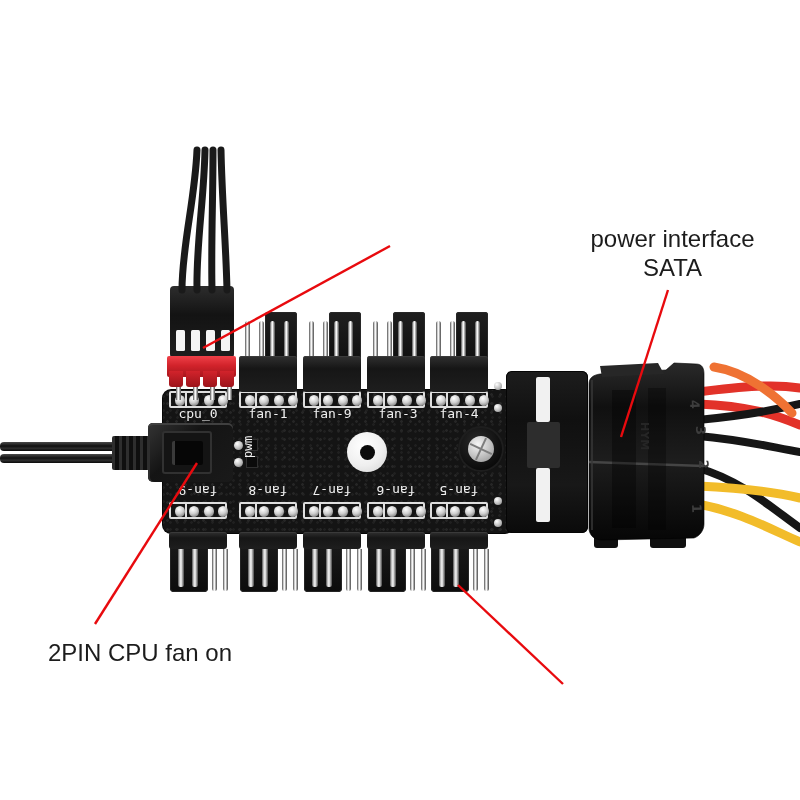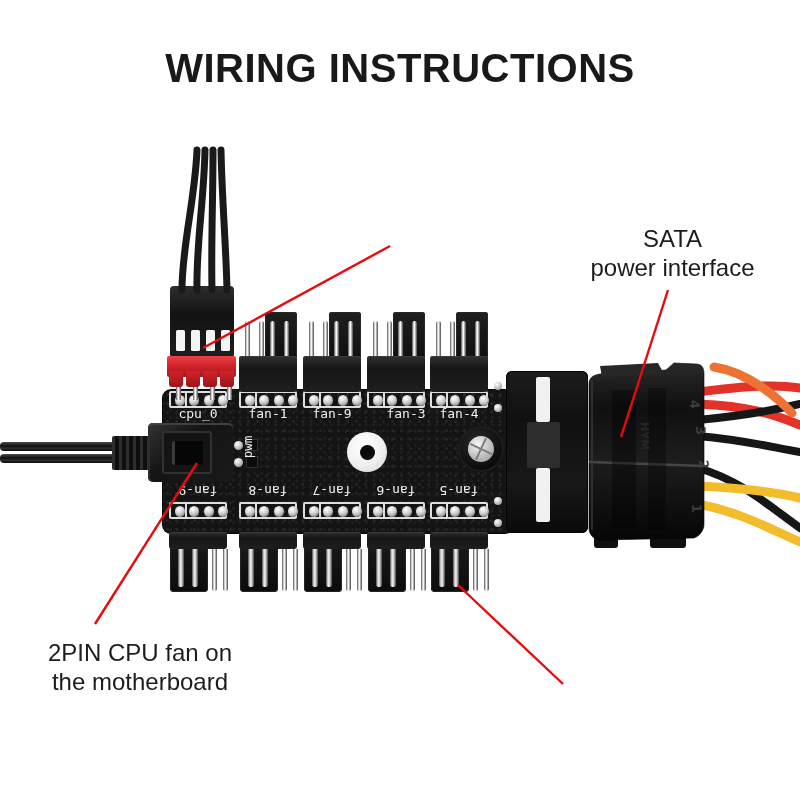--- a/index.html
+++ b/index.html
@@ -75,31 +75,29 @@
   .sdot{width:8px;height:8px;border-radius:50%;z-index:3;left:494px;
         background:radial-gradient(circle at 35% 30%,#fff,#bdbdbd 55%,#7c7c7c)}
   svg.overlay{position:absolute;left:0;top:0;z-index:30;pointer-events:none}
   .txt{z-index:40}
 </style>
 </head>
 <body>
 
 <div id="scene">
 
-  <div class="abs title txt">WIRING INSTRUCTIONS</div>
 
   <div class="abs ann txt" style="left:205px;top:176px;width:400px">
   </div>
   <div class="abs ann txt" style="left:560px;top:224px;width:225px">
+    <div>power interface</div>
     <div>SATA</div>
-    <div>power interface</div>
   </div>
   <div class="abs ann txt" style="left:15px;top:638px;width:250px">
     <div>2PIN CPU fan on</div>
-    <div>the motherboard</div>
   </div>
   <div class="abs ann txt" style="left:370px;top:696px;width:420px">
   </div>
 
   <div class="abs pcb"></div>
 
   <div class="abs hole"></div>
   <div class="abs holein"></div>
   <div class="abs cap"></div>
   <div class="abs capin"></div>
@@ -234,21 +232,21 @@
     <div class="abs pin pin-up" style="left: 334px; top: 321px; width: 5px; height: 70px;"></div>
     <div class="abs pin pin-up" style="left: 348px; top: 321px; width: 5px; height: 70px;"></div>
     <div class="abs housing" style="left: 303px; top: 356px; width: 58px; height: 36px;"></div>
     <div class="abs padstrip" style="left: 367px; top: 391px; width: 58px; height: 17px;">
       <div class="pad" style="left: 4px; top: 2px;"></div>
       <div class="pad" style="left: 18px; top: 2px;"></div>
       <div class="pad" style="left: 33px; top: 2px;"></div>
       <div class="pad" style="left: 47px; top: 2px;"></div>
       <div class="paddiv" style="left: 14px; top: 0px;"></div>
     </div>
-    <div class="abs sklabel" style="left: 376px; top: 406px; width: 60px;">fan-3</div>
+    <div class="abs sklabel" style="left: 368px; top: 406px; width: 60px;">fan-3</div>
     <div class="abs hblock" style="left: 393px; top: 312px; width: 32px; height: 48px;"></div>
     <div class="abs pin pin-up" style="left: 373px; top: 321px; width: 5px; height: 70px;"></div>
     <div class="abs pin pin-up" style="left: 387px; top: 321px; width: 5px; height: 70px;"></div>
     <div class="abs pin pin-up" style="left: 398px; top: 321px; width: 5px; height: 70px;"></div>
     <div class="abs pin pin-up" style="left: 412px; top: 321px; width: 5px; height: 70px;"></div>
     <div class="abs housing" style="left: 367px; top: 356px; width: 58px; height: 36px;"></div>
     <div class="abs padstrip" style="left: 430px; top: 391px; width: 58px; height: 17px;">
       <div class="pad" style="left: 4px; top: 2px;"></div>
       <div class="pad" style="left: 18px; top: 2px;"></div>
       <div class="pad" style="left: 33px; top: 2px;"></div>

